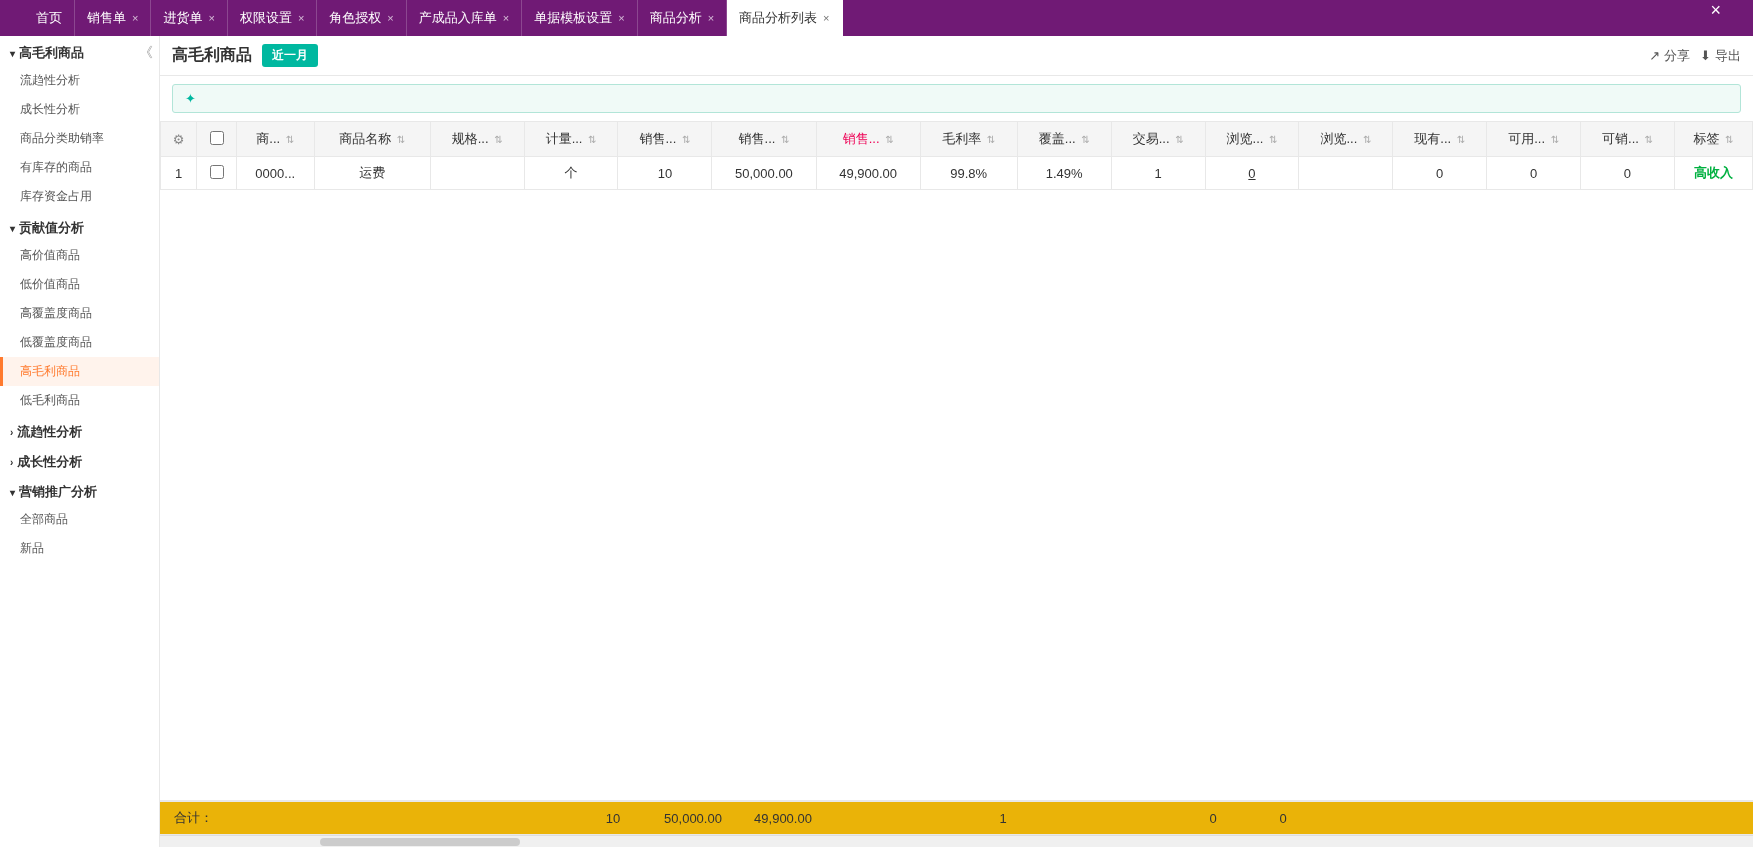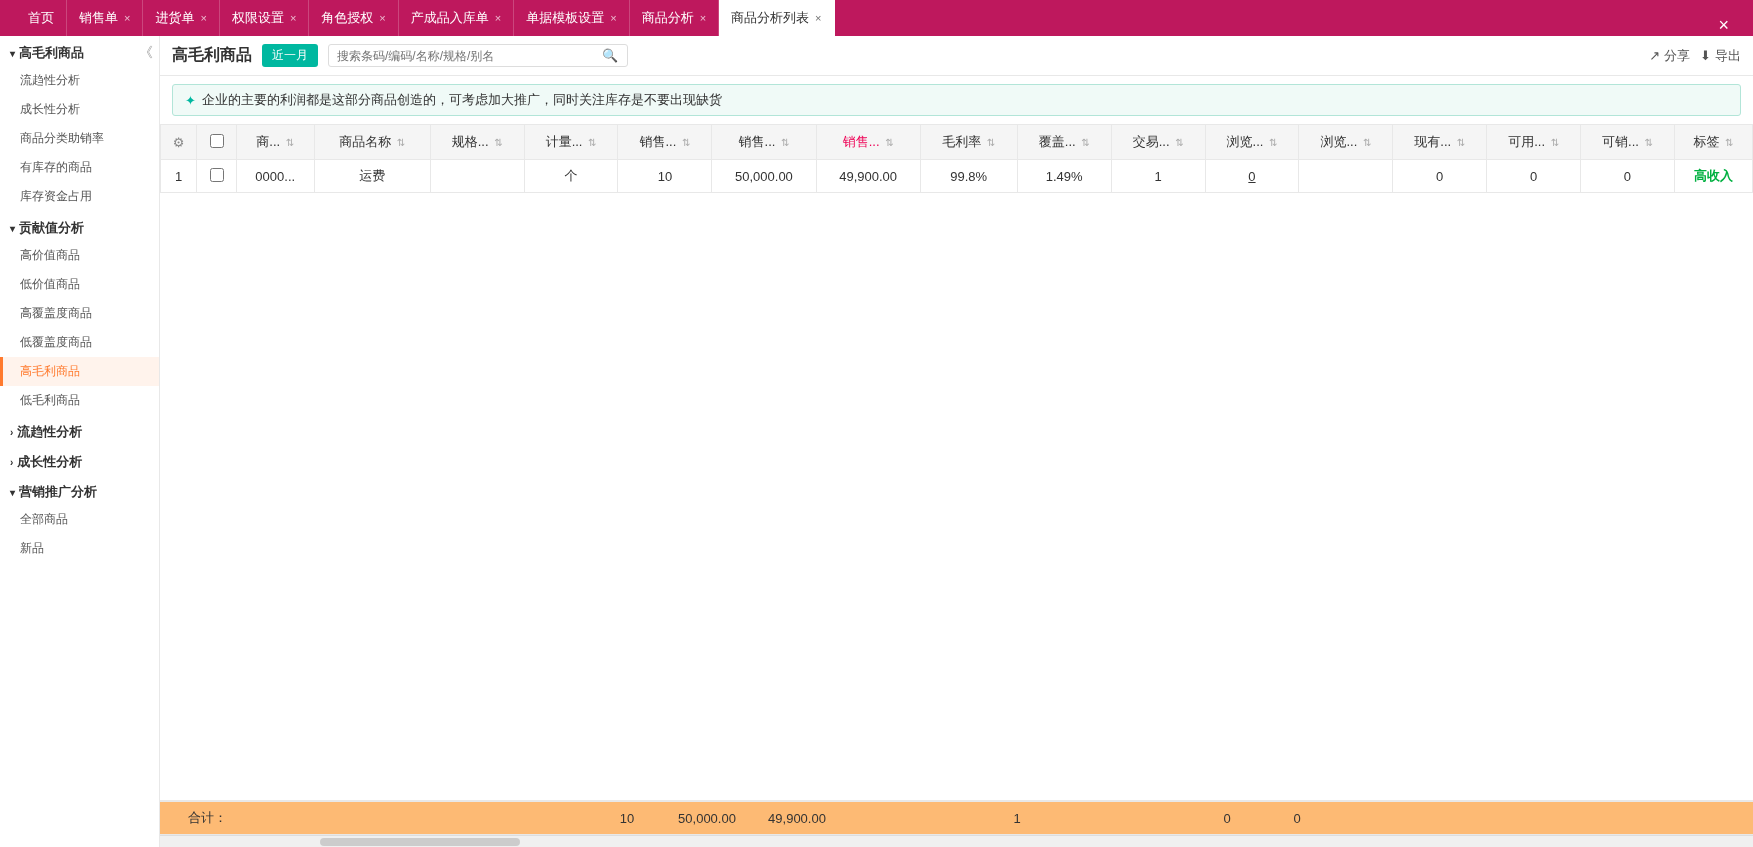--- a/index.html
+++ b/index.html
@@ -1,22 +1,22 @@
 <!DOCTYPE html>
 <html><head>
   <meta charset="utf-8">
   <style>
     * { box-sizing: border-box; margin: 0; padding: 0; font-family: 'Microsoft YaHei', Arial, sans-serif; font-size: 13px; }
     body { background: #f5f5f5; overflow: hidden; width: 1753px; height: 847px; }
 
     
     .top-nav {
-      display: flex; align-items: flex-end;
-      background: #be185d;
-      height: 36px; padding: 0 16px;
+      display: flex; align-items: flex-start;
+      background: #701a75;
+      height: 36px; padding: 0 24px;
       color: #fff; flex-shrink: 0;
     }
     .nav-tab {
       display: inline-flex; align-items: center;
       padding: 0 12px; height: 36px; cursor: pointer;
       white-space: nowrap; font-size: 13px; color: #fff;
       border-right: 1px solid rgba(255,255,255,0.2);
     }
     .nav-tab.active {
       background: #fff; color: #333;
@@ -63,21 +63,21 @@
 
     
     .content-header {
       display: flex; align-items: center;
       padding: 8px 12px; border-bottom: 1px solid #e8e8e8; background: #fff;
       gap: 10px;
     }
     .page-title { font-size: 16px; font-weight: bold; color: #333; }
     .date-filter-btn {
       background: #00b8a0; color: #fff; border: none; border-radius: 3px;
-      padding: 3px 10px; cursor: pointer; font-size: 12px;
+      padding: 3px 10px; cursor: pointer; font-size: 12px; font-weight: bold;
     }
     .search-box {
       display: flex; align-items: center; border: 1px solid #ddd; border-radius: 3px;
       padding: 3px 8px; flex: 1; max-width: 300px;
     }
     .search-box input {
       border: none; outline: none; width: 100%; font-size: 12px; color: #999;
     }
     .header-actions {
       margin-left: auto; display: flex; gap: 10px; align-items: center;
@@ -113,22 +113,22 @@
     thead th .sort-icon { color: #aaa; margin-left: 2px; font-size: 10px; }
     tbody tr { background: #fff; }
     tbody td {
       padding: 7px 6px; border: 1px solid #e8e8e8; text-align: center; color: #333;
     }
     .tag-green { color: #00b040; font-weight: bold; }
     .underline { text-decoration: underline; cursor: pointer; color: #333; }
 
     
     .footer-row {
-      background: #fdba74; border-top: 2px solid #e8e8e8;
-      display: flex; align-items: center; padding: 7px 22px;
+      background: #eab308; border-top: 2px solid #e8e8e8;
+      display: flex; align-items: center; padding: 7px 8px;
       font-size: 12px; color: #333; flex-shrink: 0;
       border-bottom: 1px solid #e8e8e8;
     }
 
     
     .scroll-bar-container {
       height: 12px; background: #f0f0f0; border-top: 1px solid #ddd;
       display: flex; align-items: center;
     }
     .scroll-bar-inner {
@@ -223,39 +223,34 @@
     </div>
     <div class="sidebar-item">全部商品</div>
     <div class="sidebar-item">新品</div>
   </div>
 
   <div class="content-area">
 
     <div class="content-header">
       <span class="page-title">高毛利商品</span>
       <button class="date-filter-btn">近一月</button>
-      <div class="search-box">
-        <input type="text" placeholder="搜索条码/编码/名称/规格/别名" style="">
-        <span>🔍</span>
-      </div>
       <div class="header-actions">
         <button class="action-btn">
           <span>↗</span>
           <span>分享</span>
         </button>
         <button class="action-btn">
           <span>⬇</span>
           <span>导出</span>
         </button>
       </div>
     </div>
 
     <div class="info-banner">
       <span class="info-icon">✦</span>
-      <span>企业的主要的利润都是这部分商品创造的，可考虑加大推广，同时关注库存是不要出现缺货</span>
     </div>
 
     <div class="table-container">
       <table>
         <thead>
           <tr>
             <th>
               <span class="settings-icon">⚙</span>
             </th>
             <th>

